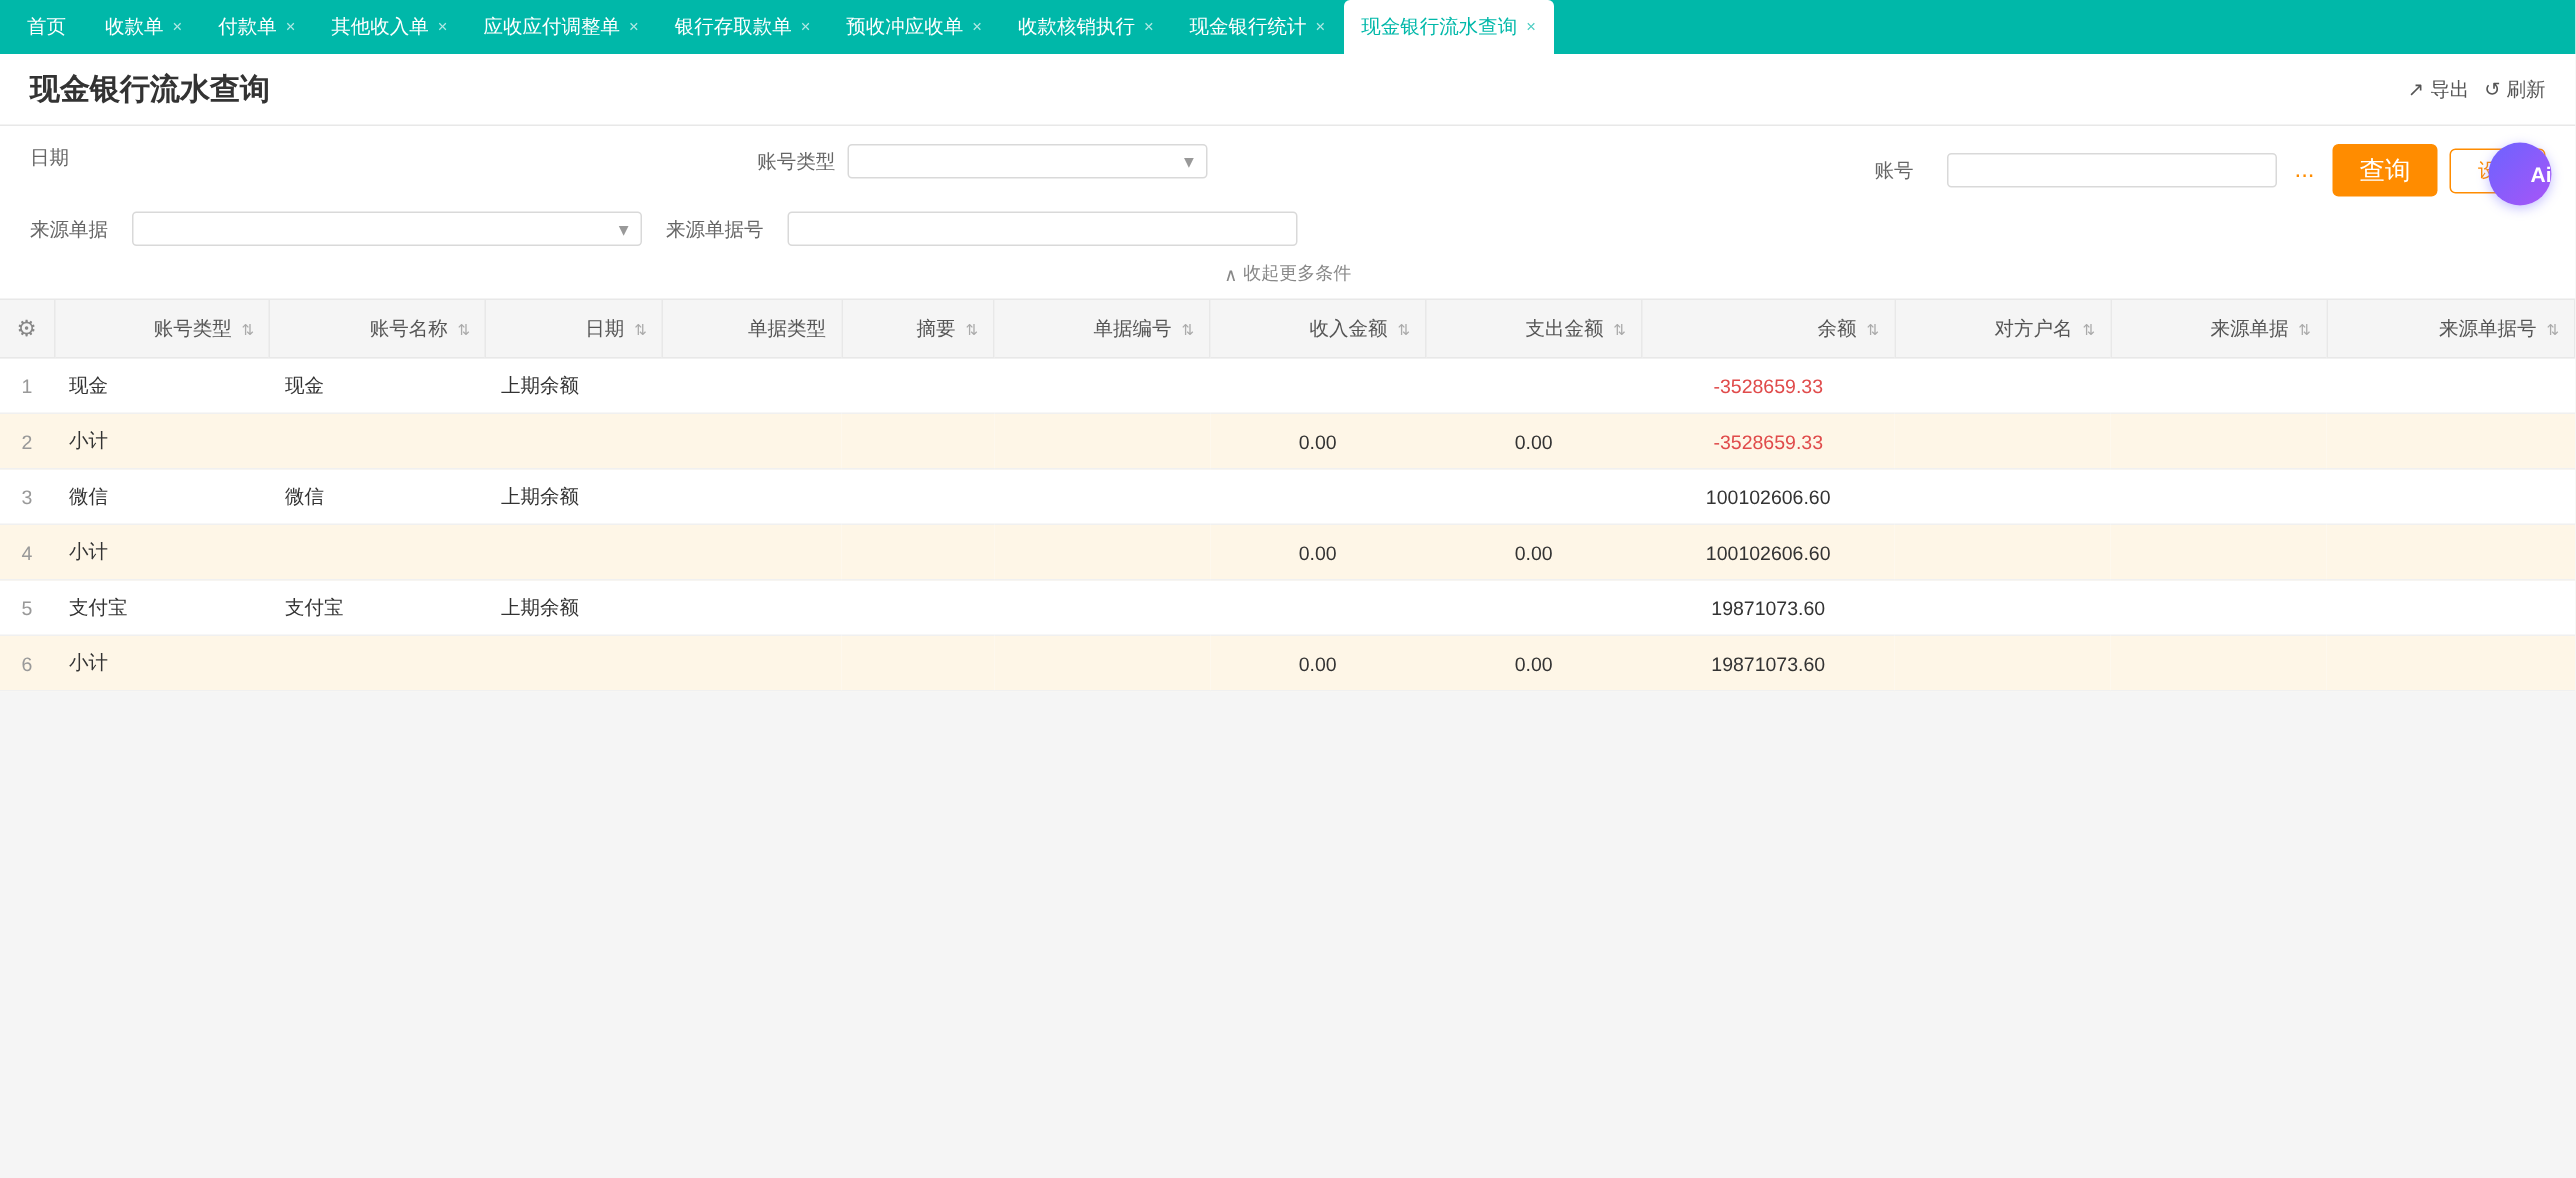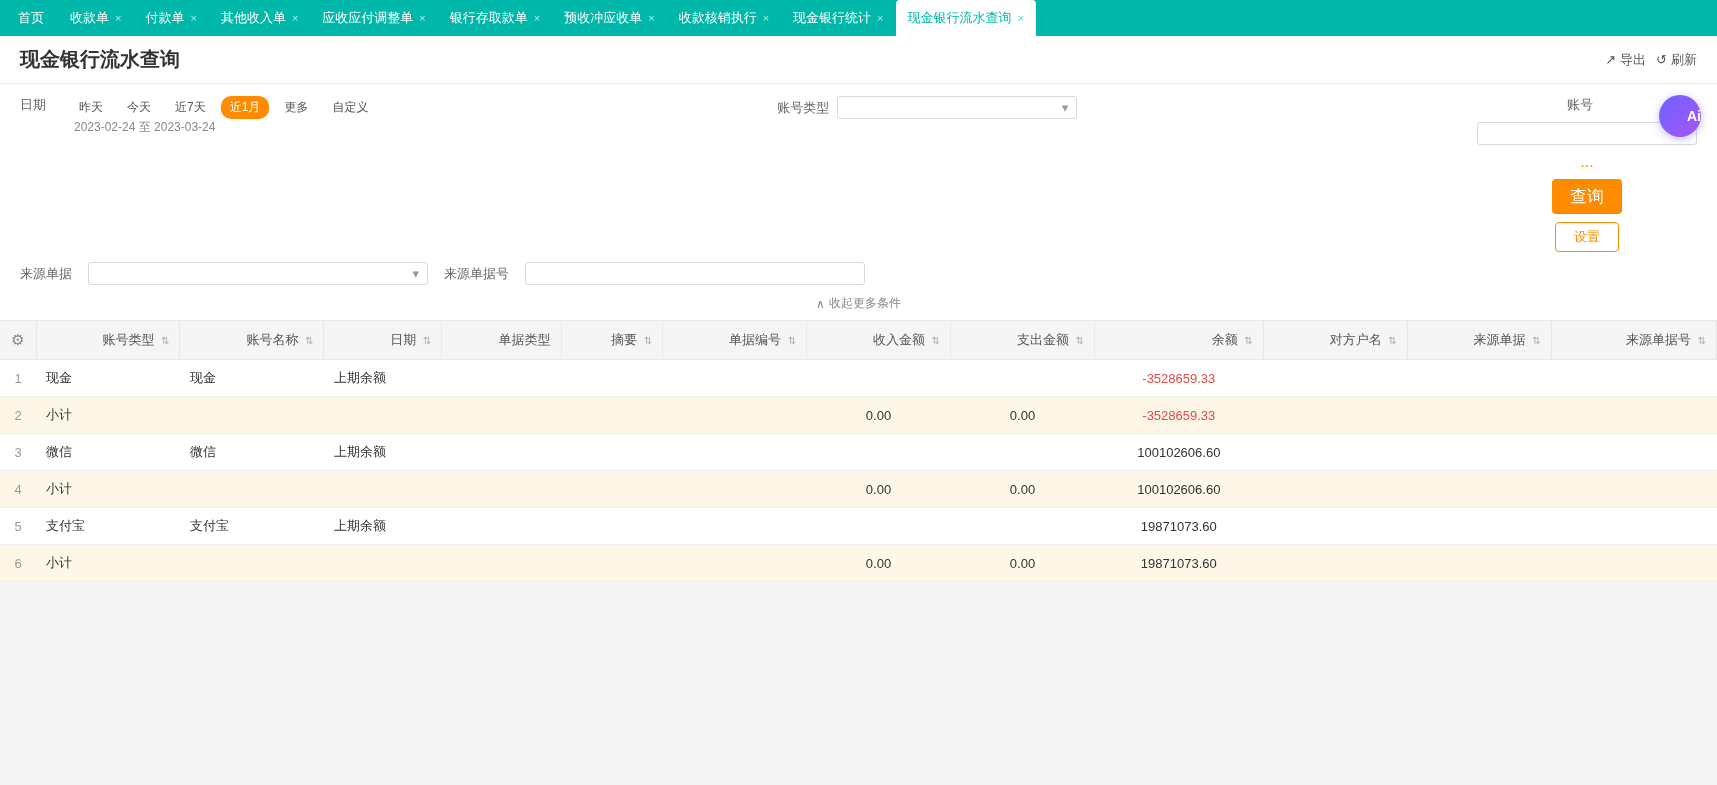--- a/index.html
+++ b/index.html
@@ -303,42 +303,31 @@
     </div>
   </div>
 </div>
 
 <div class="filter-area">
 
   <div style="display:flex; align-items:flex-start; justify-content:space-between; margin-bottom:10px;">
 
     <div style="display:flex; align-items:flex-start; gap:10px;">
       <span class="filter-label">日期</span>
-      <div>
-        <div class="date-options">
-          <span class="date-btn">昨天</span>
-          <span class="date-btn">今天</span>
-          <span class="date-btn">近7天</span>
-          <span class="date-btn active">近1月</span>
-          <span class="date-btn">更多</span>
-          <span class="date-btn">自定义</span>
-        </div>
-        <div class="date-range">2023-02-24 至 2023-03-24</div>
-      </div>
     </div>
 
     <div style="display:flex; align-items:center; gap:8px; flex:1; justify-content:center;">
       <span class="filter-label">账号类型</span>
       <div class="filter-select" style="min-width:240px;">
         <span style="flex:1;"></span>
         <span class="arrow">▾</span>
       </div>
     </div>
 
-    <div style="display:flex; align-items:center; gap:8px;flex-direction:column;">
+    <div style="display:flex; align-items:center; gap:8px;">
       <span class="filter-label">账号</span>
       <input class="filter-input" style="min-width: 220px;" value="">
       <button class="btn-ellipsis">...</button>
       <button class="btn-primary">查询</button>
       <button class="btn-default">设置</button>
     </div>
   </div>
 
   <div style="display:flex; align-items:center; gap:16px; margin-bottom:6px;">
     <span class="filter-label">来源单据</span>

